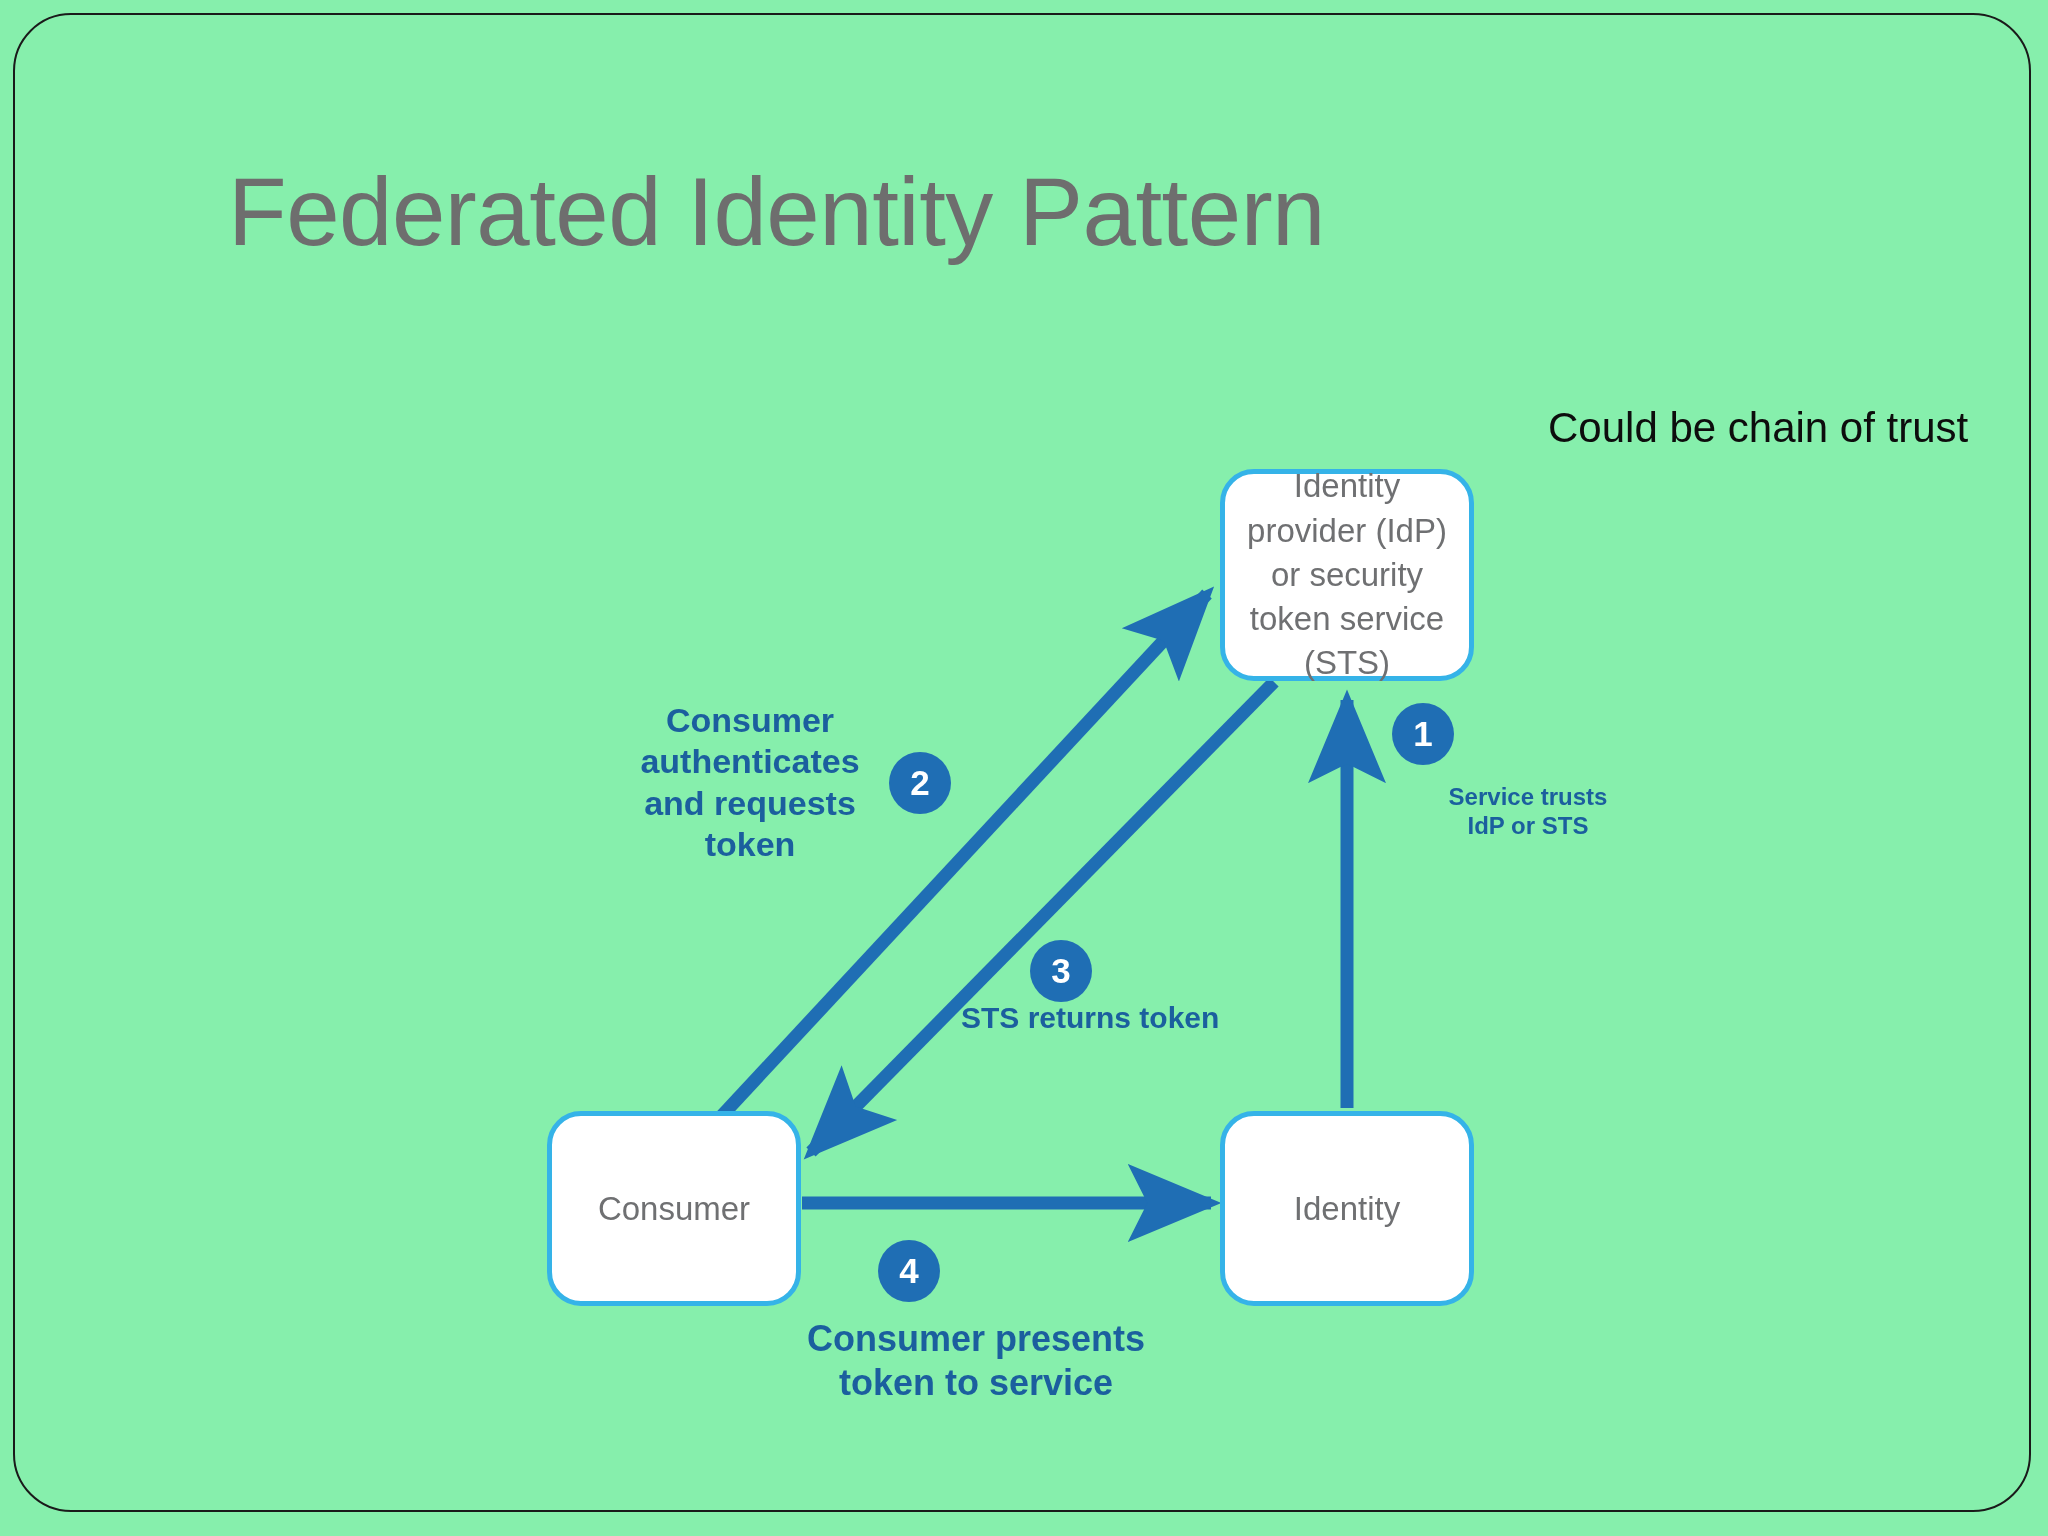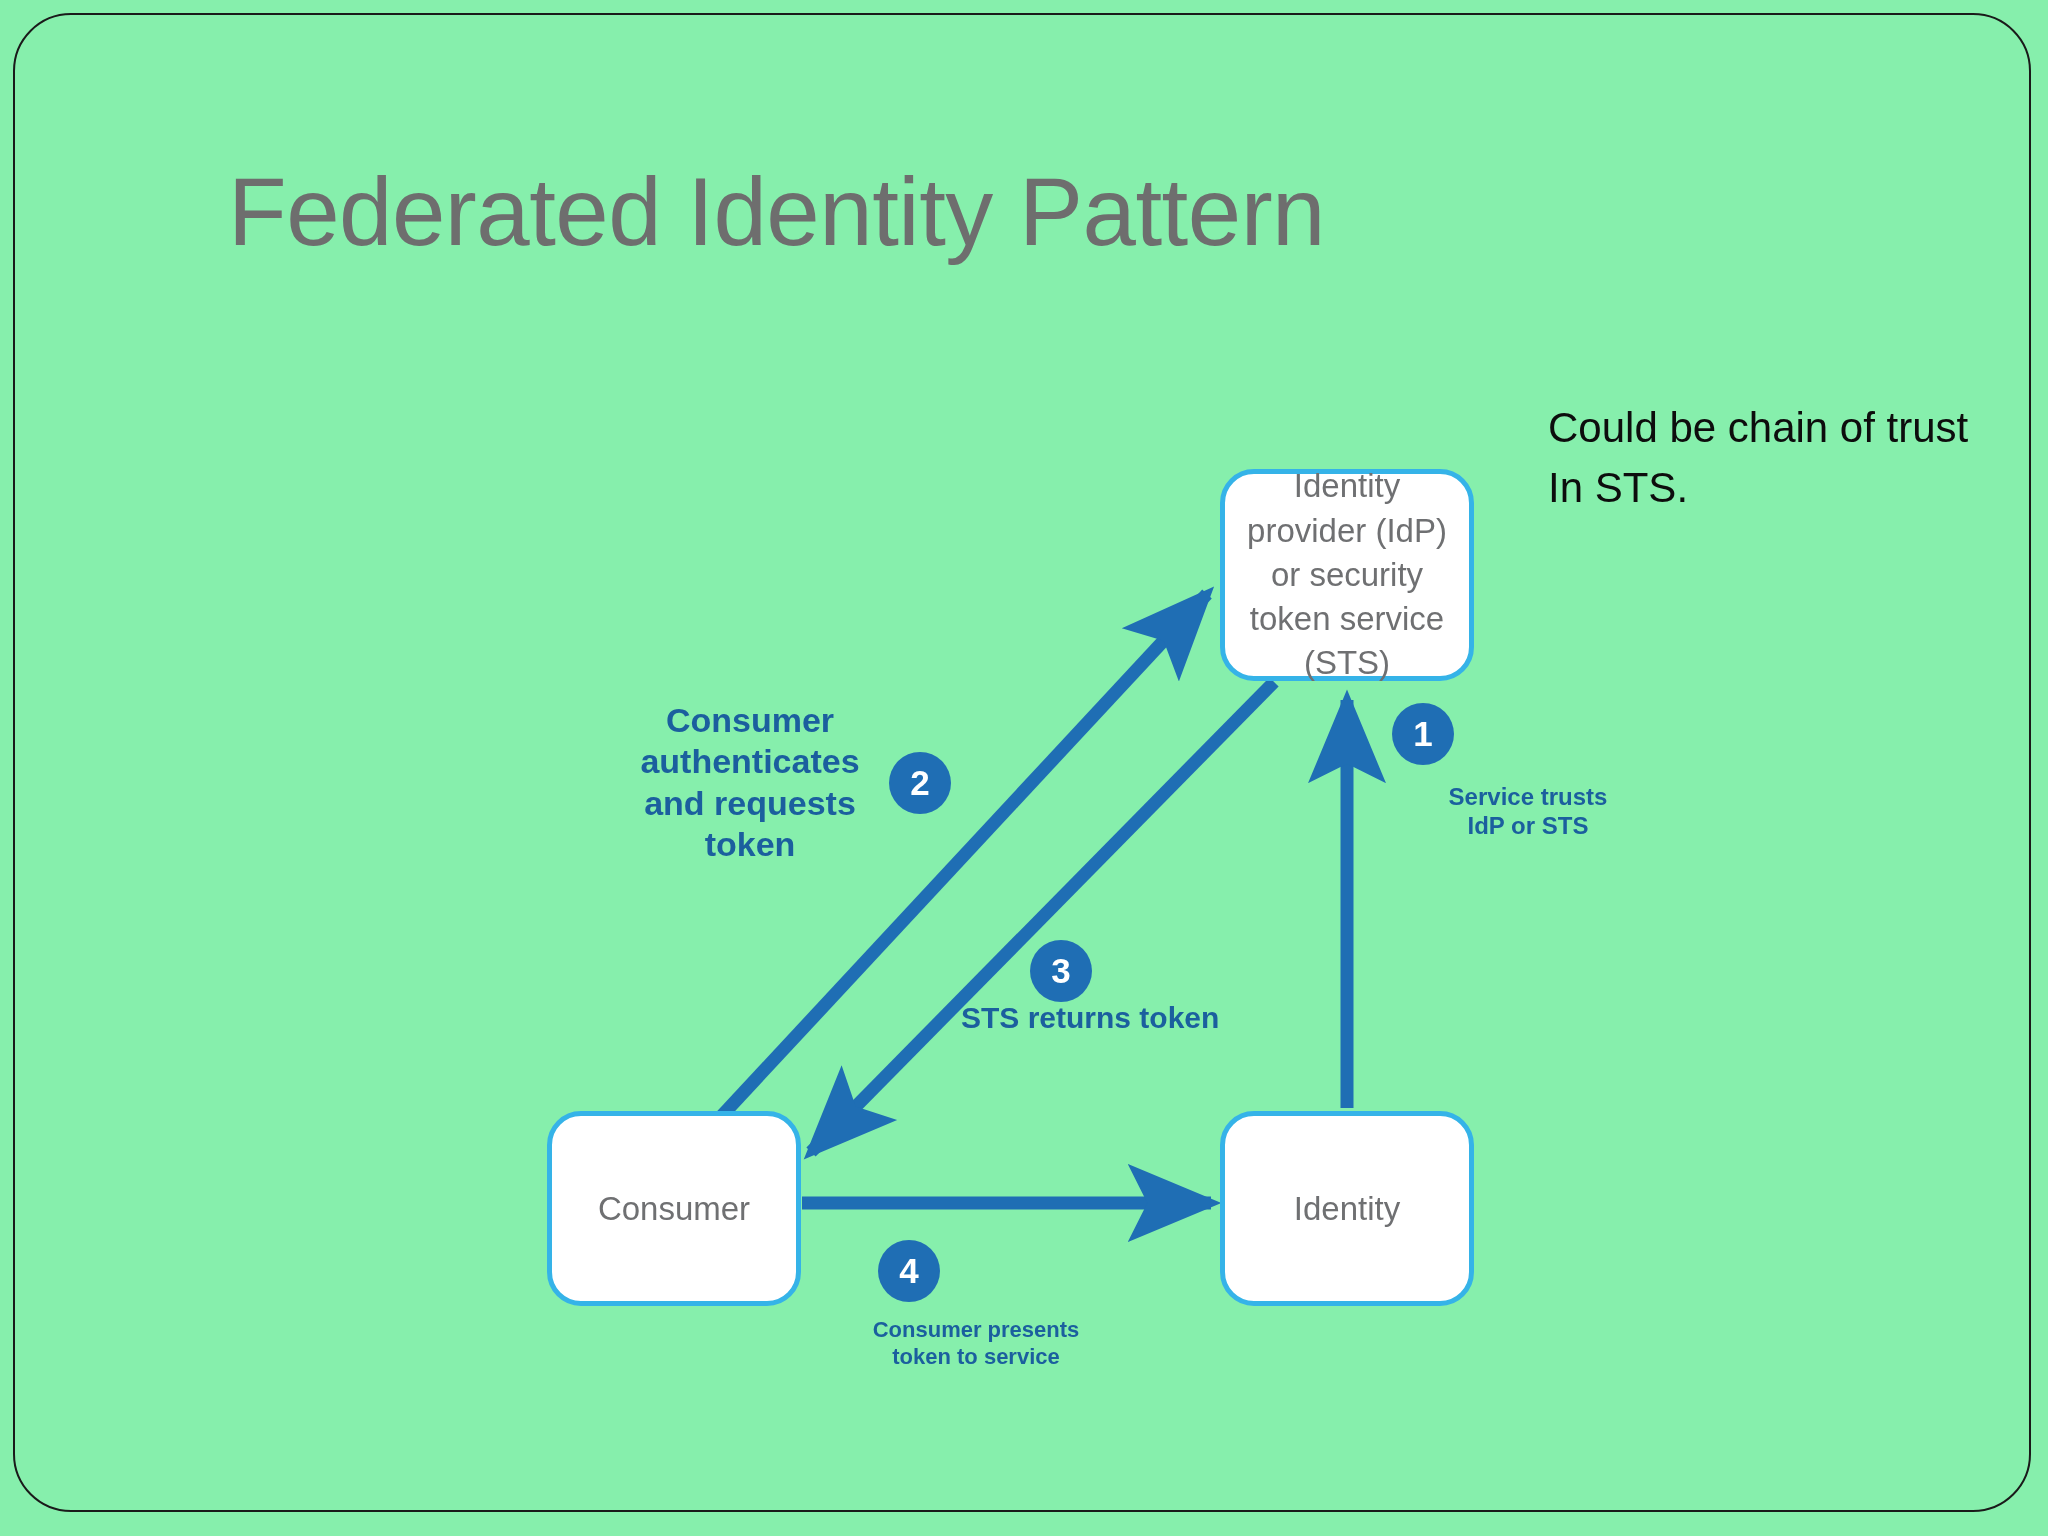--- a/index.html
+++ b/index.html
@@ -165,36 +165,35 @@
     left: 945px;
     top: 1000px;
     width: 330px;
     font-size: 30px;
     text-align: left;
   }
   .caption-4 {
     left: 760px;
     top: 1317px;
     width: 400px;
-    font-size: 22px;
+    font-size: 36px;
     text-align: center;
   }
 </style>
 </head>
 <body>
 
 <div id="slide">
 
   <div class="slide-frame"></div>
 
   <div class="slide-title">Federated Identity Pattern</div>
 
   <div class="annotation">
     <div>Could be chain of trust</div>
-    <div>In STS.</div>
   </div>
 
   <div id="diagram">
 
     <svg id="diagram-svg" viewBox="0 0 2048 1536">
       <defs>
         <marker id="ah" markerWidth="9" markerHeight="9" refX="6.4" refY="3.4" orient="auto" markerUnits="strokeWidth">
           <path d="M0,0.4 L7.2,3.4 L0,6.4 L1.5,3.4 Z" fill="#1f6eb4"></path>
         </marker>
       </defs>

